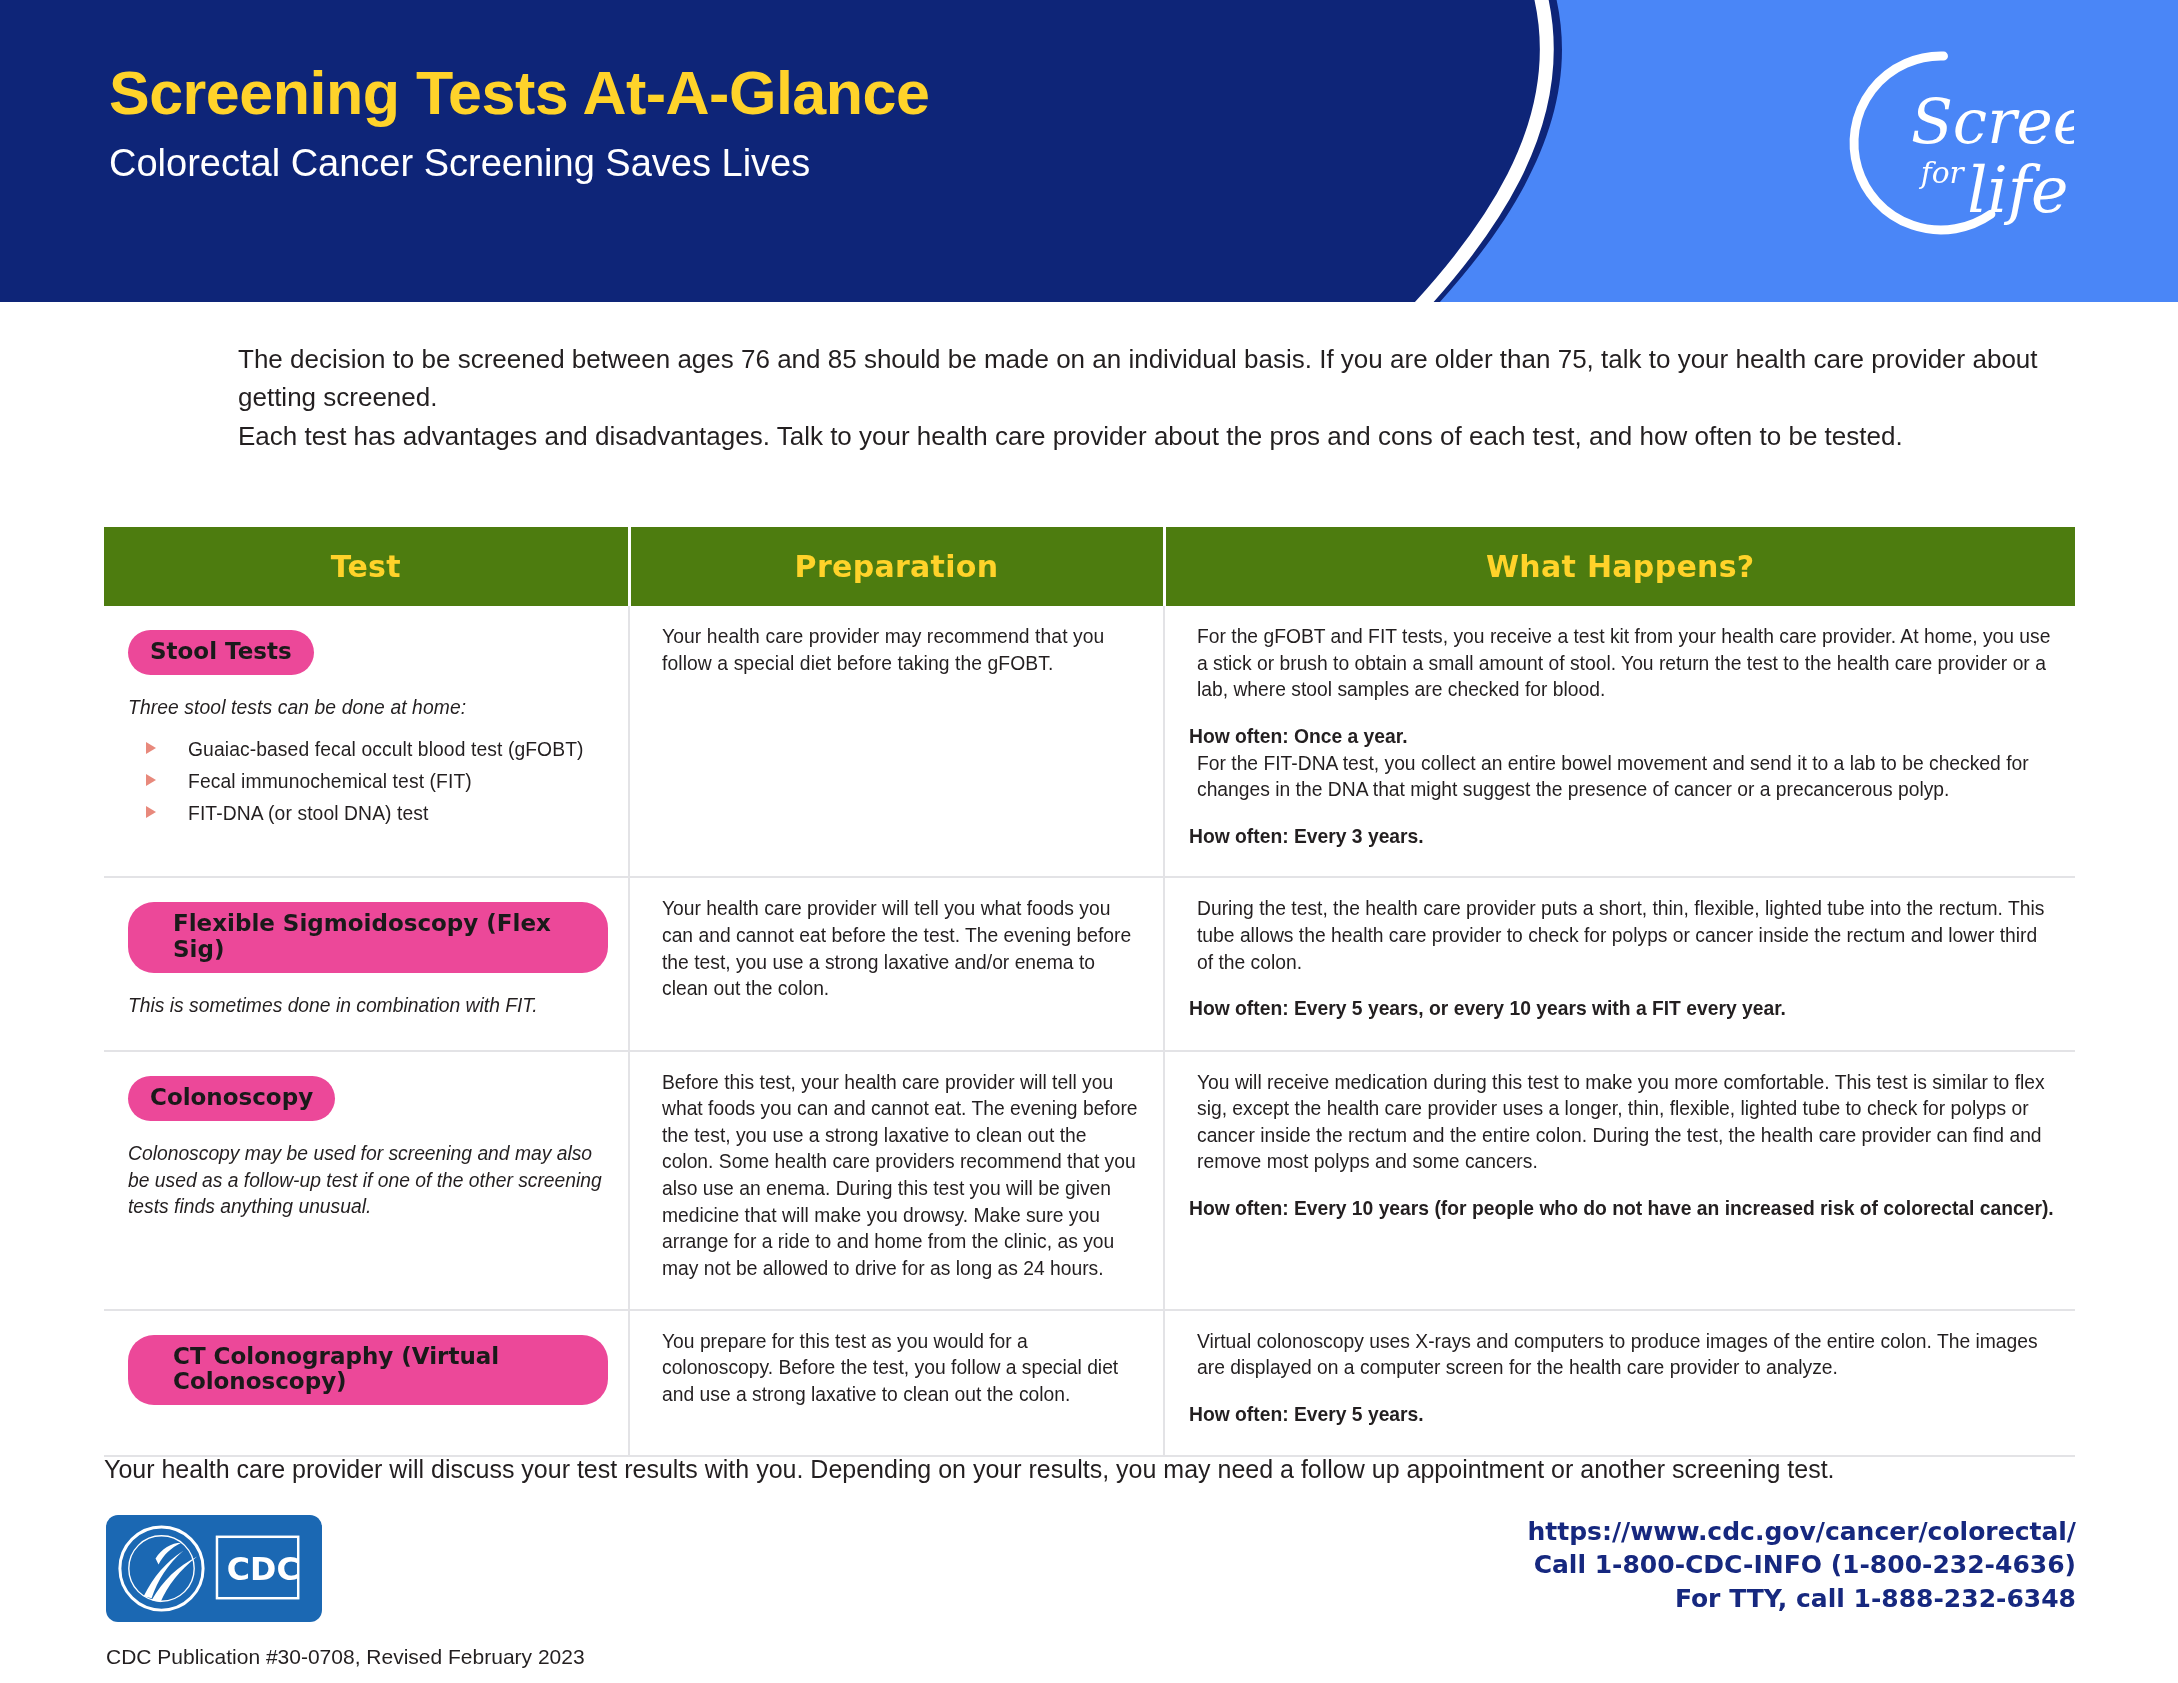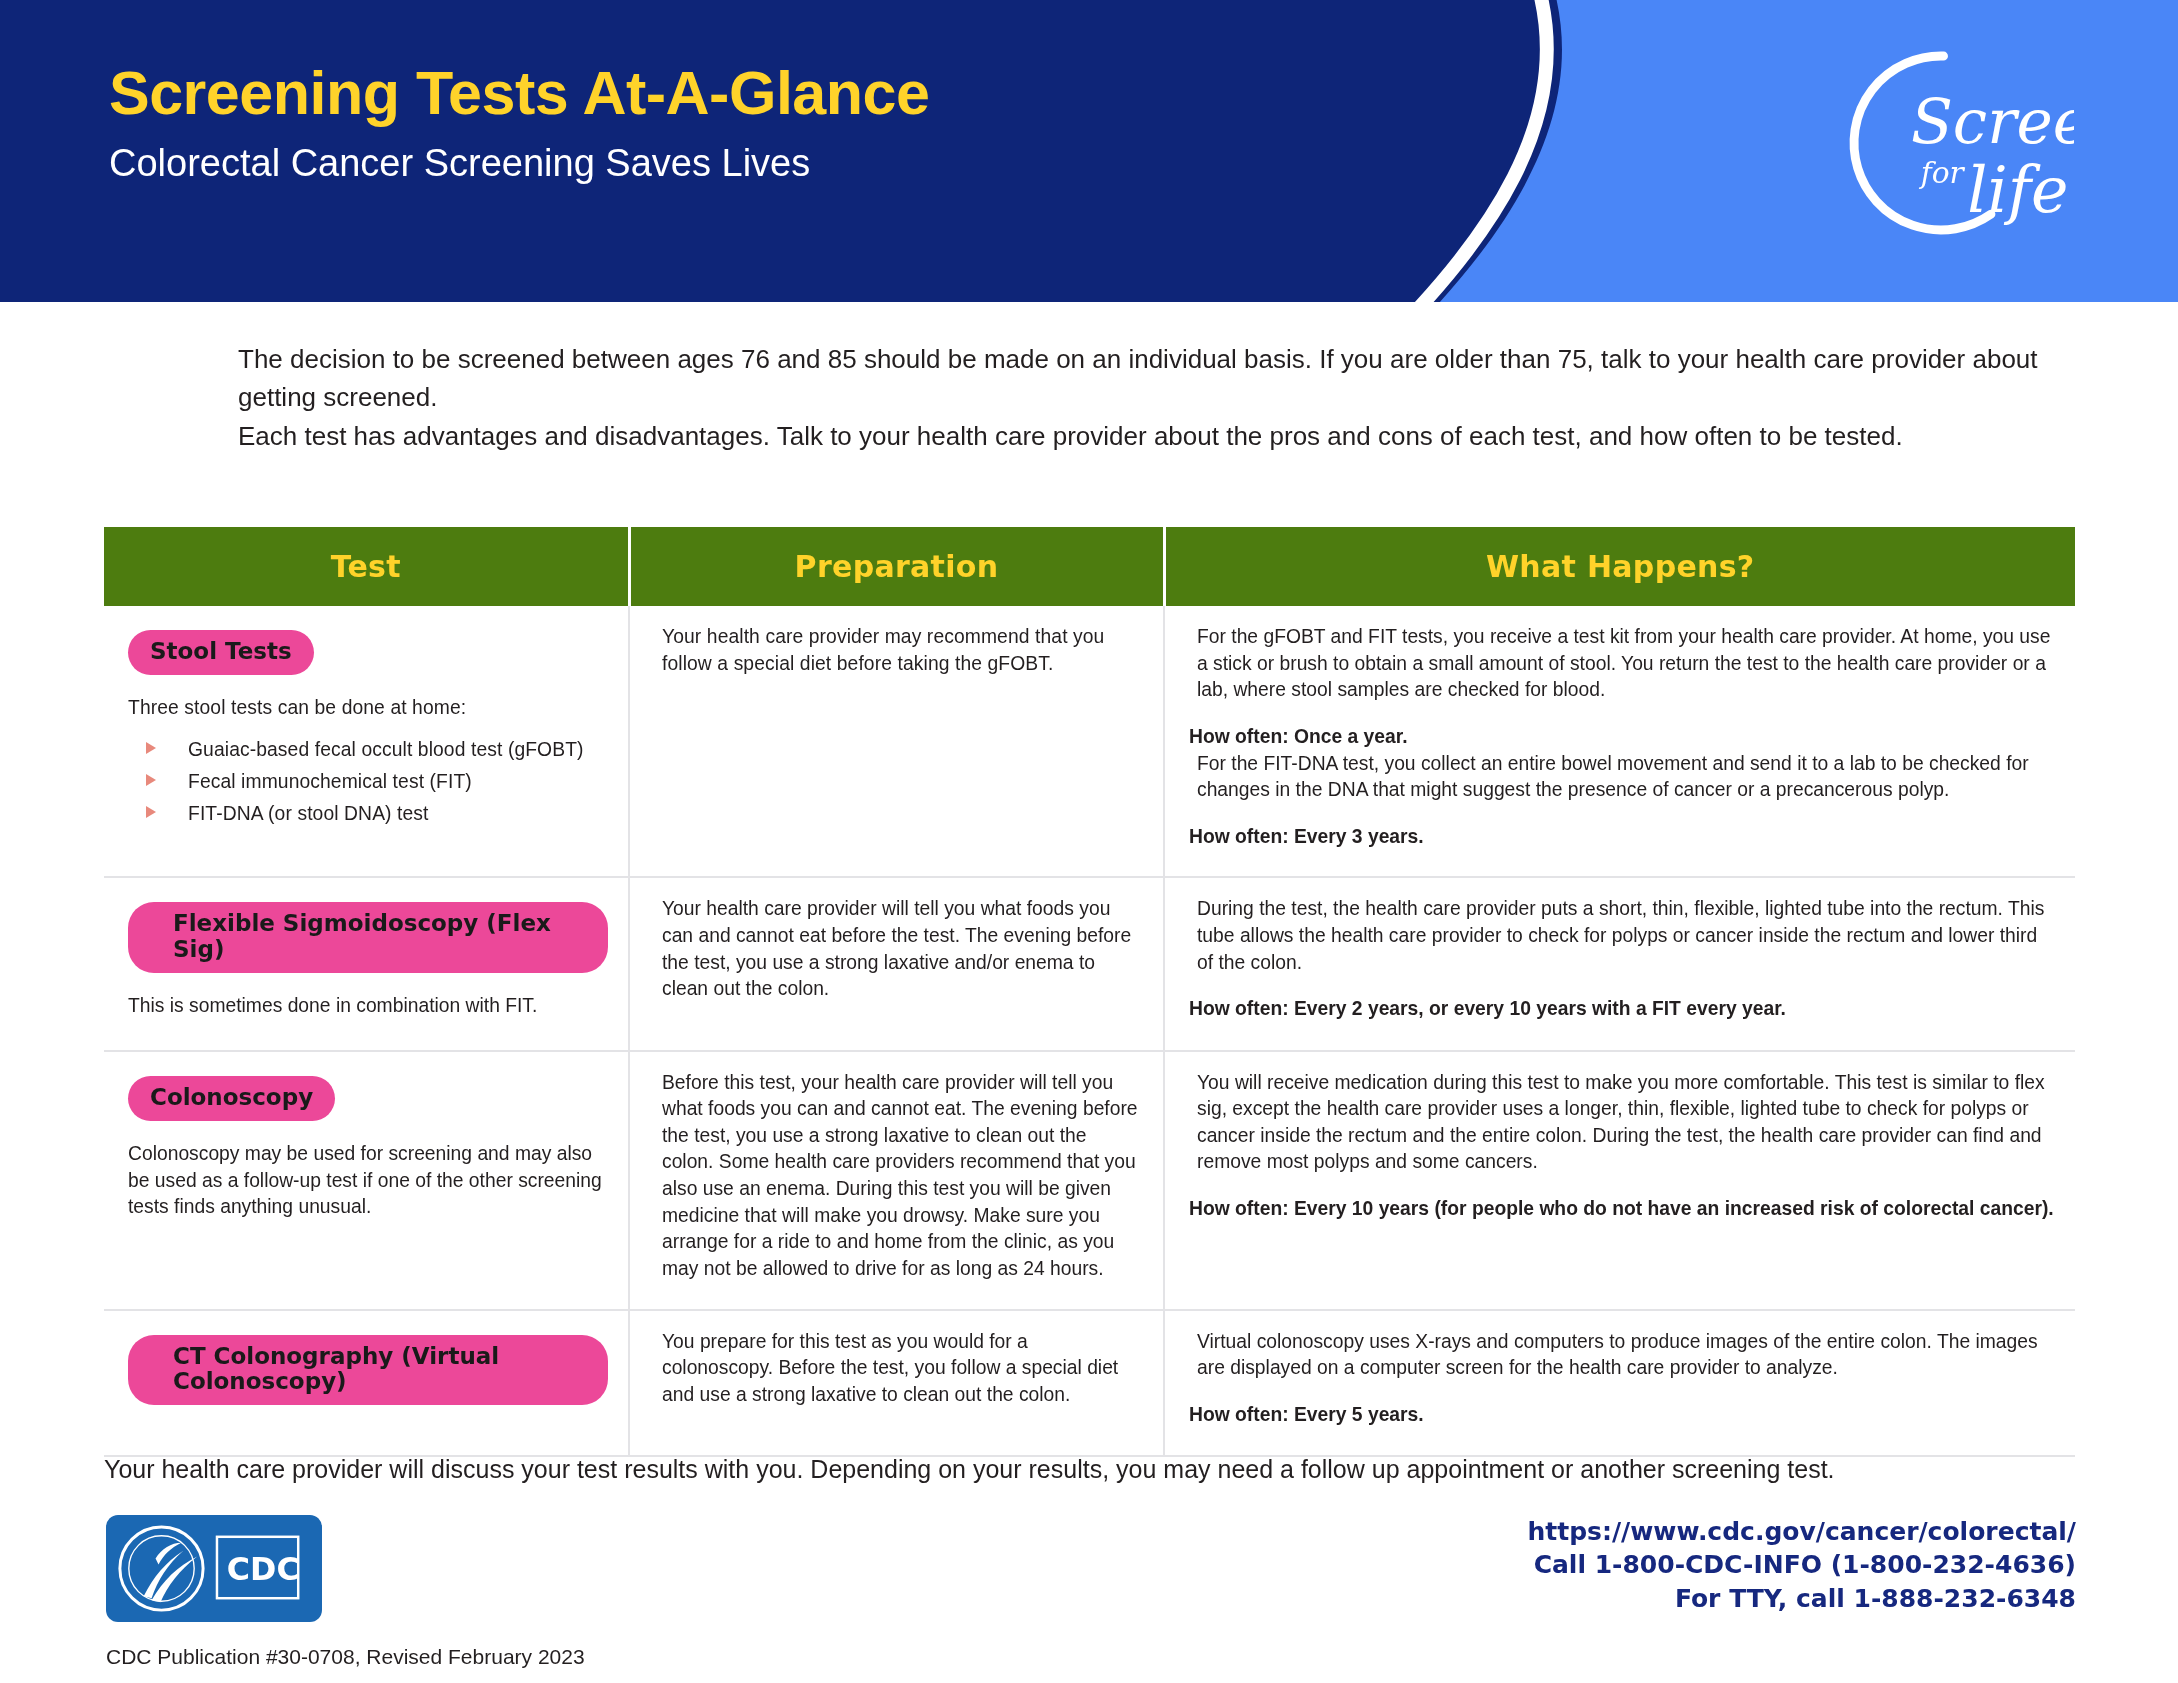--- a/index.html
+++ b/index.html
@@ -92,21 +92,21 @@
     font-weight:bold;
     font-size:23px;
     padding:9px 22px 11px 22px;
     border-radius:26px;
     margin:6px 0 20px 0;
     font-family:"DejaVu Sans", sans-serif;
     line-height:1.1;
   }
   .pill-wide { padding-right:30px;padding-left:45px; }
 
-  .cell-note { margin:0 4px 4px 0; }
+  .cell-note { margin:0 4px 4px 0;font-style:italic; }
   .geo { font-family:"Liberation Sans", sans-serif; letter-spacing:0.1px; }
 
   ul.bullets { list-style:none; margin:14px 0 0 0; padding:0 0 0 18px; }
   ul.bullets li {
     position:relative; padding-left:42px; margin-bottom:5px;
     font-size:19.3px; line-height:1.4;
   }
   ul.bullets li .tri {
     position:absolute; left:0; top:6px;
     width:0; height:0;
@@ -214,21 +214,21 @@
     <tr>
       <td>
         <div class="pill pill-wide">Flexible Sigmoidoscopy (Flex Sig)</div>
         <p class="cell-note">This is sometimes done in combination with FIT.</p>
       </td>
       <td>
         <p class="para">Your health care provider will tell you what foods you can and cannot eat before the test. The evening before the test, you use a strong laxative and/or enema to clean out the colon.</p>
       </td>
       <td>
         <p class="para">During the test, the health care provider puts a short, thin, flexible, lighted tube into the rectum. This tube allows the health care provider to check for polyps or cancer inside the rectum and lower third of the colon.</p>
-        <p class="how-often">How often: Every 2 years, or every 10 years with a FIT every year.</p>
+        <p class="how-often">How often: Every 5 years, or every 10 years with a FIT every year.</p>
       </td>
     </tr>
 
     <tr>
       <td>
         <div class="pill">Colonoscopy</div>
         <p class="cell-note">Colonoscopy may be used for screening and may also be used as a follow-up test if one of the other screening tests finds anything unusual.</p>
       </td>
       <td>
         <p class="para">Before this test, your health care provider will tell you what foods you can and cannot eat. The evening before the test, you use a strong laxative to clean out the colon. Some health care providers recommend that you also use an enema. During this test you will be given medicine that will make you drowsy. Make sure you arrange for a ride to and home from the clinic, as you may not be allowed to drive for as long as 24 hours.</p>

